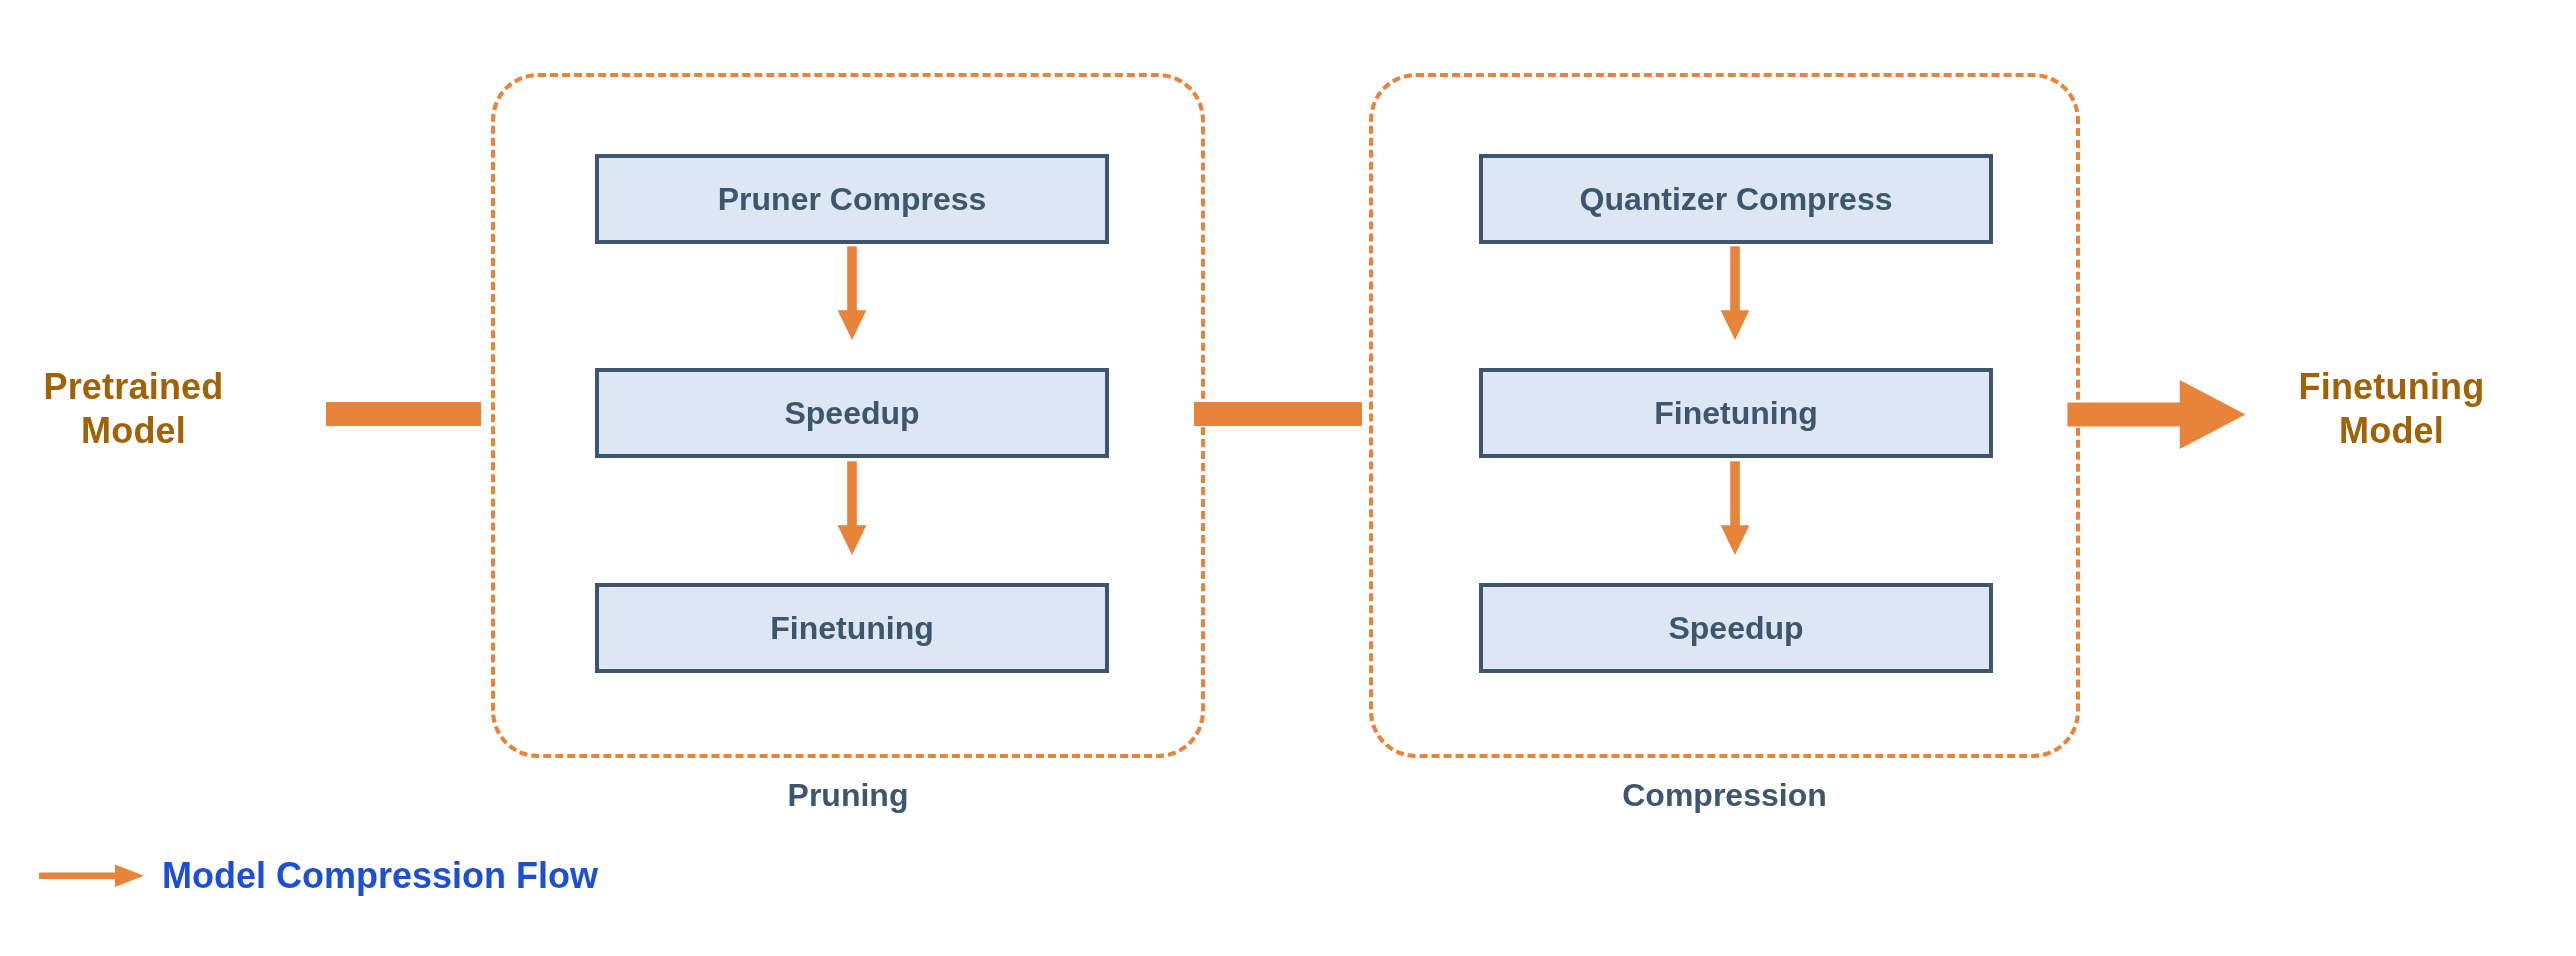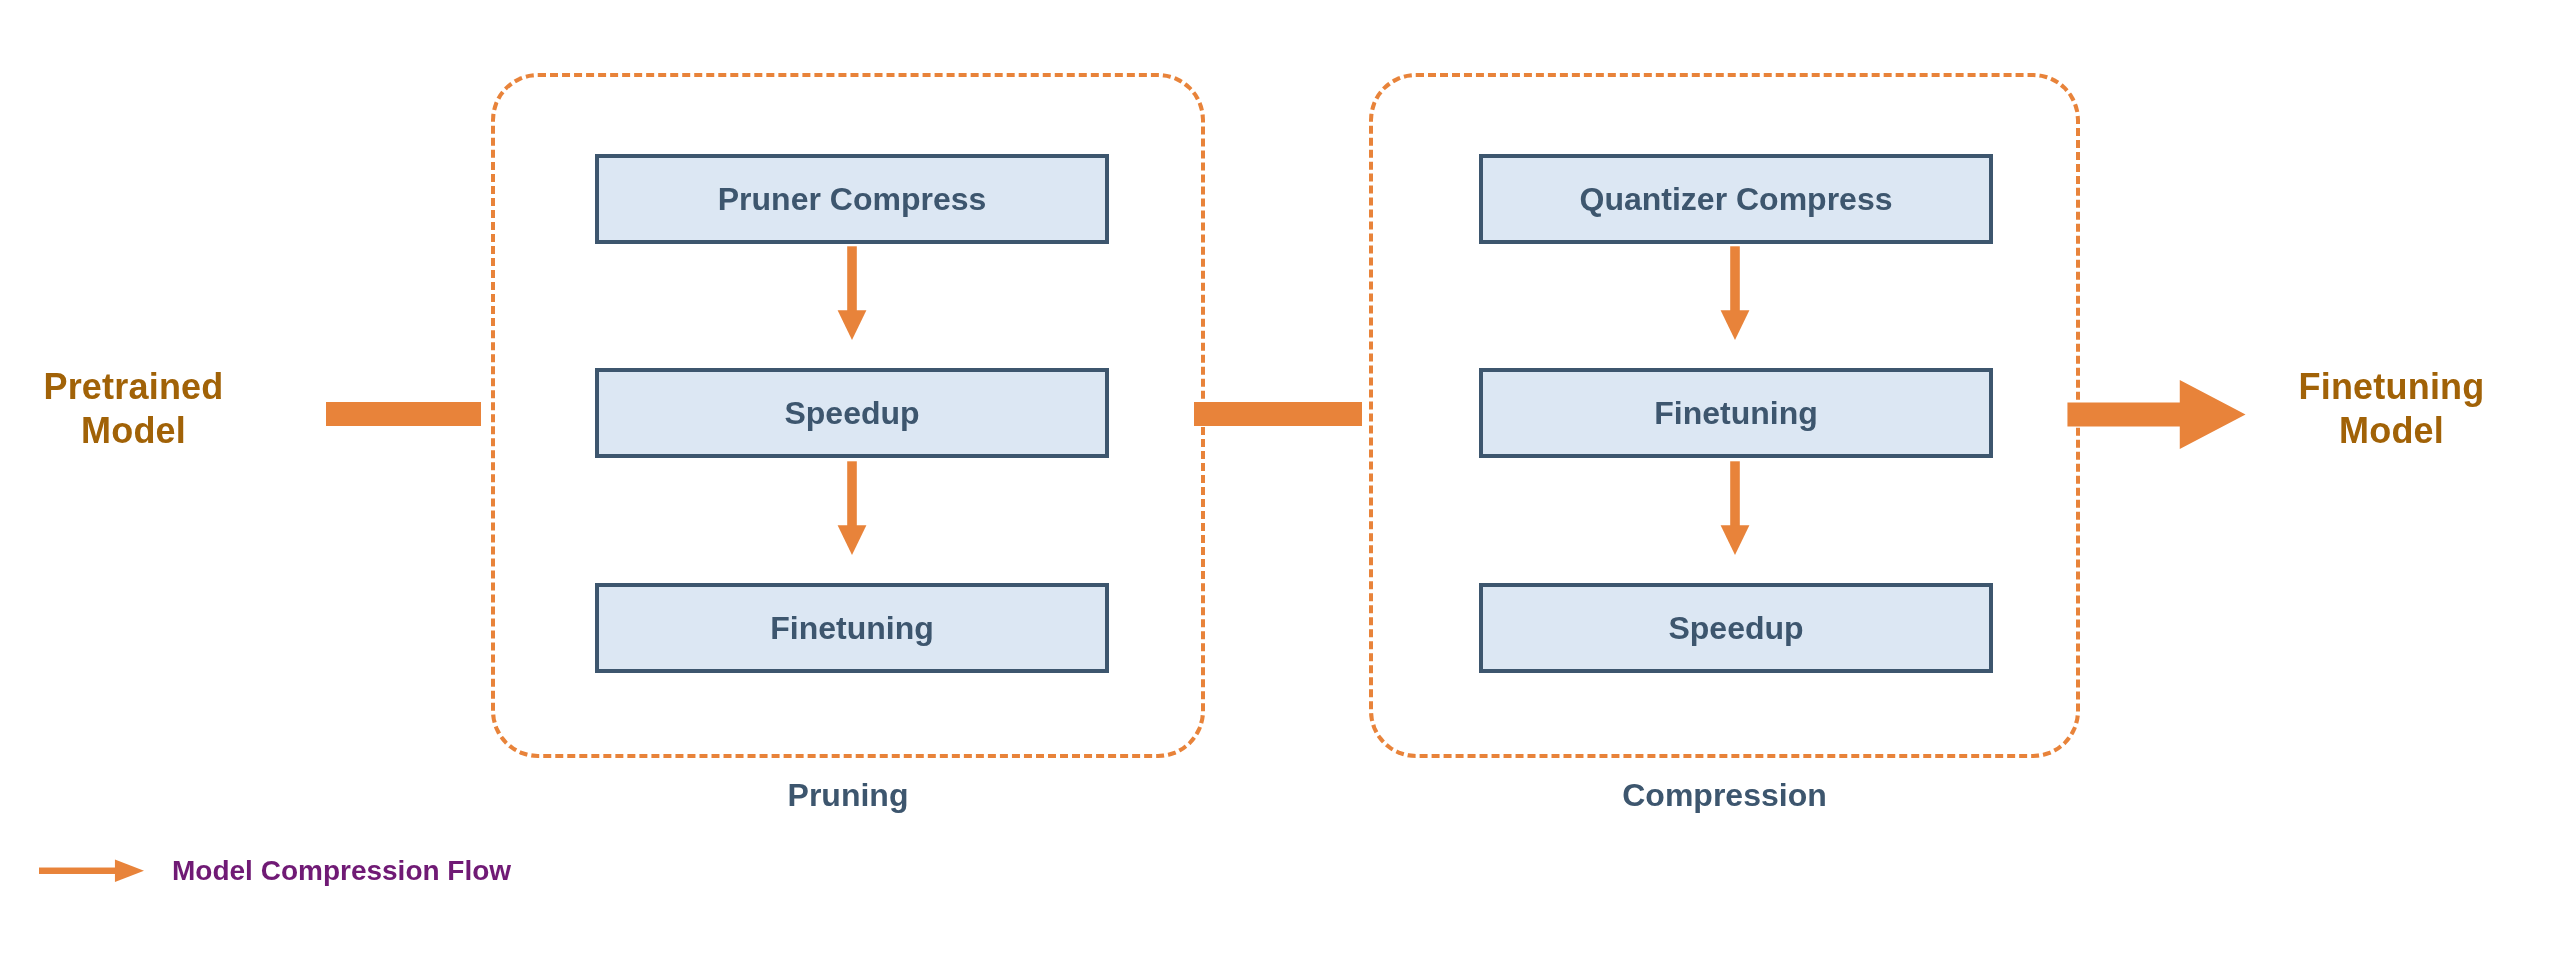--- a/index.html
+++ b/index.html
@@ -99,25 +99,24 @@
   
   #legend {
     left: 39px;
     top: 855px;
     display: flex;
     align-items: center;
     gap: 18px;
   }
   #legend-arrow-icon { width: 105px; height: 27.5px; display: block; }
   #legend-label {
-    color: #701a75;
-    font-weight: bold;
-    font-size: 28px;
+    color: #1d4ed8;
+    font-weight: bold;
+    font-size: 36px;
     white-space: nowrap;
-    margin-left: 10px;
   }
 </style>
 </head>
 <body>
 
 <div id="canvas">
 
   <div class="abs endpoint-label" id="pretrained-model-label">
     <div>Pretrained</div>
     <div>Model</div>

